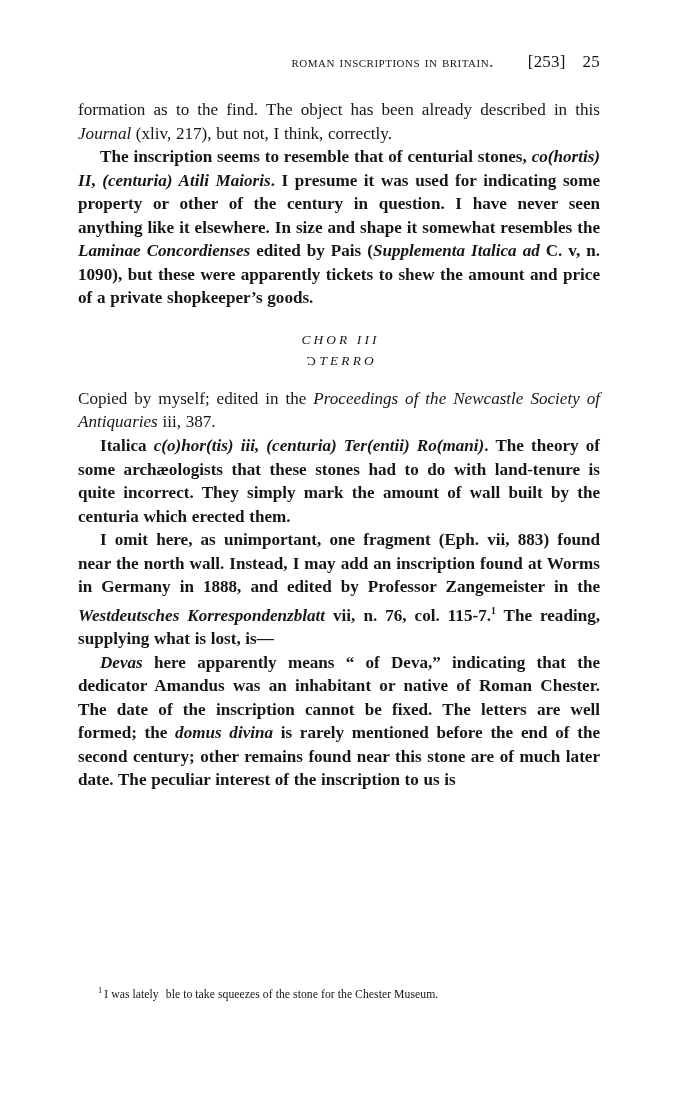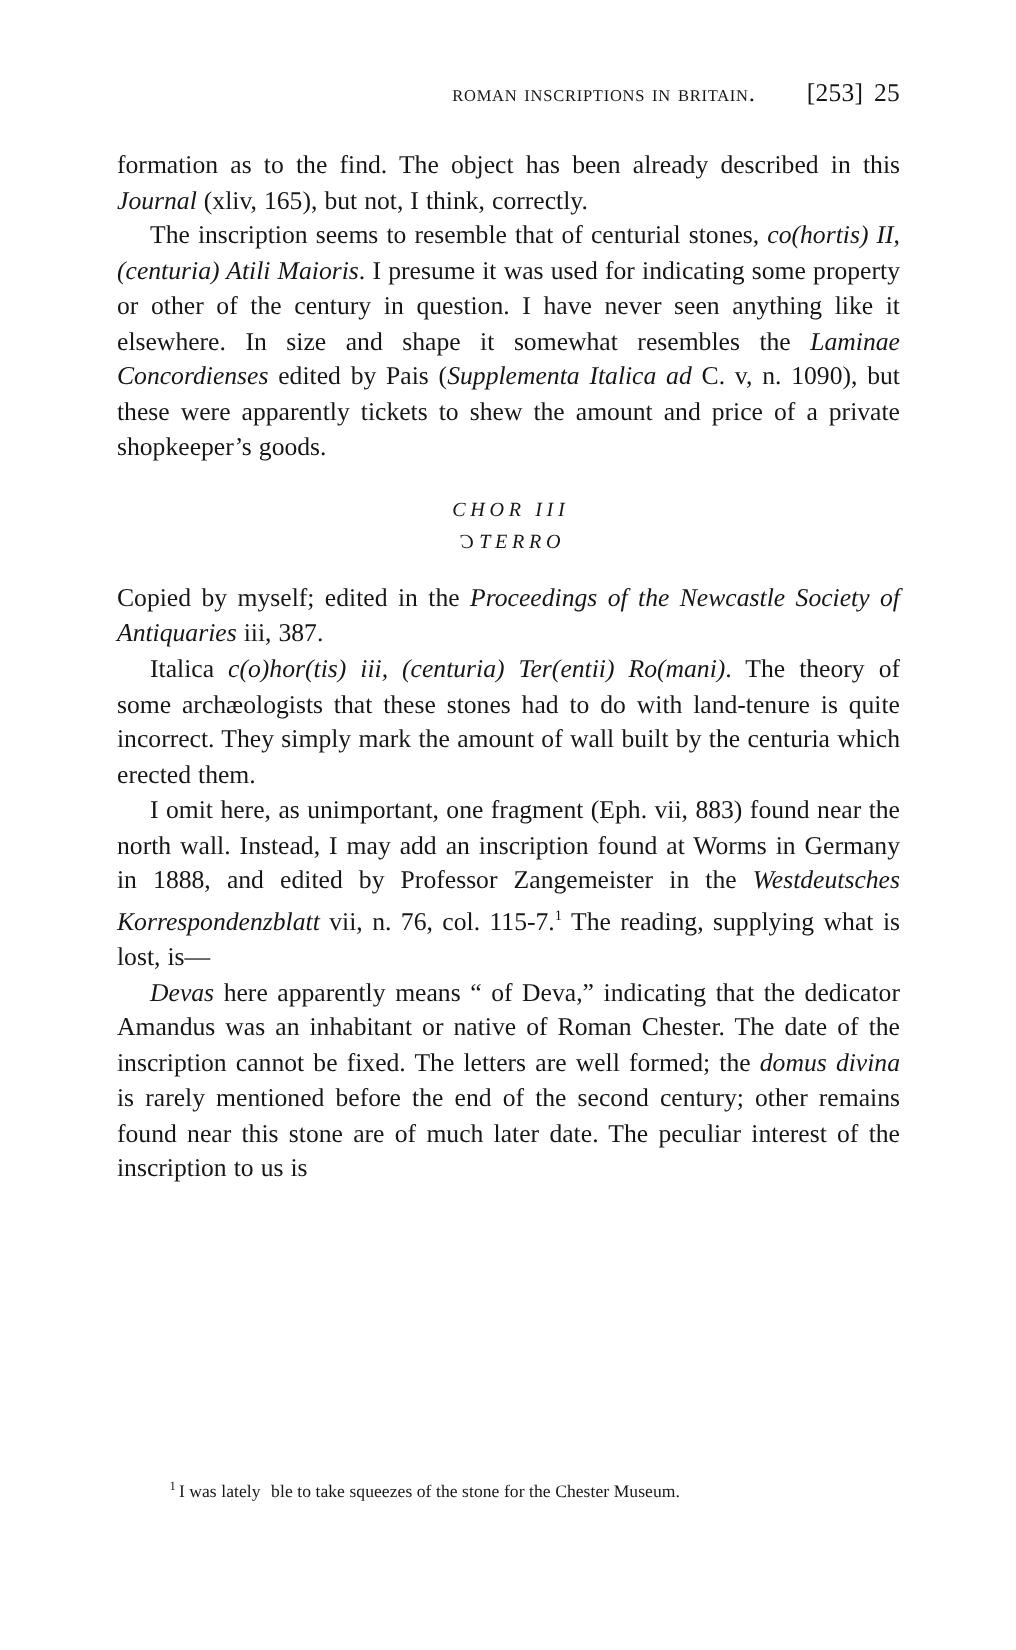--- a/index.html
+++ b/index.html
@@ -42,33 +42,33 @@
     font-variant: small-caps;
     text-transform: lowercase;
     font-size: 16.4px;
     letter-spacing: 0.5px;
   }
   .runhead .folio {
     margin-left: 34px;
     font-size: 17px;
     letter-spacing: 0.2px;
   }
-  .runhead .folio .pageno { margin-left: 7px; }
+  .runhead .folio .pageno { margin-left: 17px; }
 
   
   p.para {
     margin: 0;
     font-size: 17.1px;
     line-height: 23.55px;
     text-align: justify;
     text-justify: inter-word;
     word-spacing: 0.4px;
     hyphens: none;
   }
-  p.para.indent { text-indent: 22px; }
+  p.para.indent { text-indent: 22px; font-weight: bold; }
   p.para i, span.it { font-style: italic; }
 
   
   .inscription {
     margin: 19px 0 16px 0;
     text-align: center;
   }
   .inscription .ins-line {
     font-size: 13.4px;
     letter-spacing: 3.1px;
@@ -78,21 +78,21 @@
     font-style: italic;
   }
   .inscription .rev-c {
     display: inline-block;
     transform: scaleX(-1);
   }
 
   
   .footnote {
     position: absolute;
-    left: 113px;
+    left: 98px;
     top: 983px;
     width: 500px;
     font-size: 11.7px;
     line-height: 15px;
     letter-spacing: 0.05px;
     white-space: nowrap;
   }
   .footnote sup {
     font-size: 8.4px;
     vertical-align: super;
@@ -111,21 +111,21 @@
 
   <div class="content">
 
     <div class="runhead">
       <span class="title">ROMAN INSCRIPTIONS IN BRITAIN.</span>
       <span class="folio">
         <span>[253]</span><span class="pageno">25</span>
       </span>
     </div>
 
-    <p class="para"><span>formation as to the find.  The object has been already described in this </span><span class="it">Journal</span><span> (xliv, 165), but not, I think, correctly.</span></p>
+    <p class="para"><span>formation as to the find.  The object has been already described in this </span><span class="it">Journal</span><span> (xliv, 217), but not, I think, correctly.</span></p>
 
     <p class="para indent"><span>The inscription seems to resemble that of centurial stones, </span><span class="it">co(hortis) II</span><span>, </span><span class="it">(centuria) Atili Maioris</span><span>.  I presume it was used for indicating some property or other of the century in question.  I have never seen anything like it elsewhere.  In size and shape it somewhat resembles the </span><span class="it">Laminae Concordienses</span><span> edited by Pais (</span><span class="it">Supplementa Italica ad</span><span> C. v, n. 1090), but these were apparently tickets to shew the amount and price of a private shopkeeper’s goods.</span></p>
 
 
     <div class="inscription">
       <div class="ins-line">CHOR III</div>
       <div class="ins-line"><span class="rev-c">C</span><span>TERRO</span></div>
     </div>
 
     <p class="para"><span>Copied by myself; edited in the </span><span class="it">Proceedings of the Newcastle Society of Antiquaries</span><span> iii, 387.</span></p>

